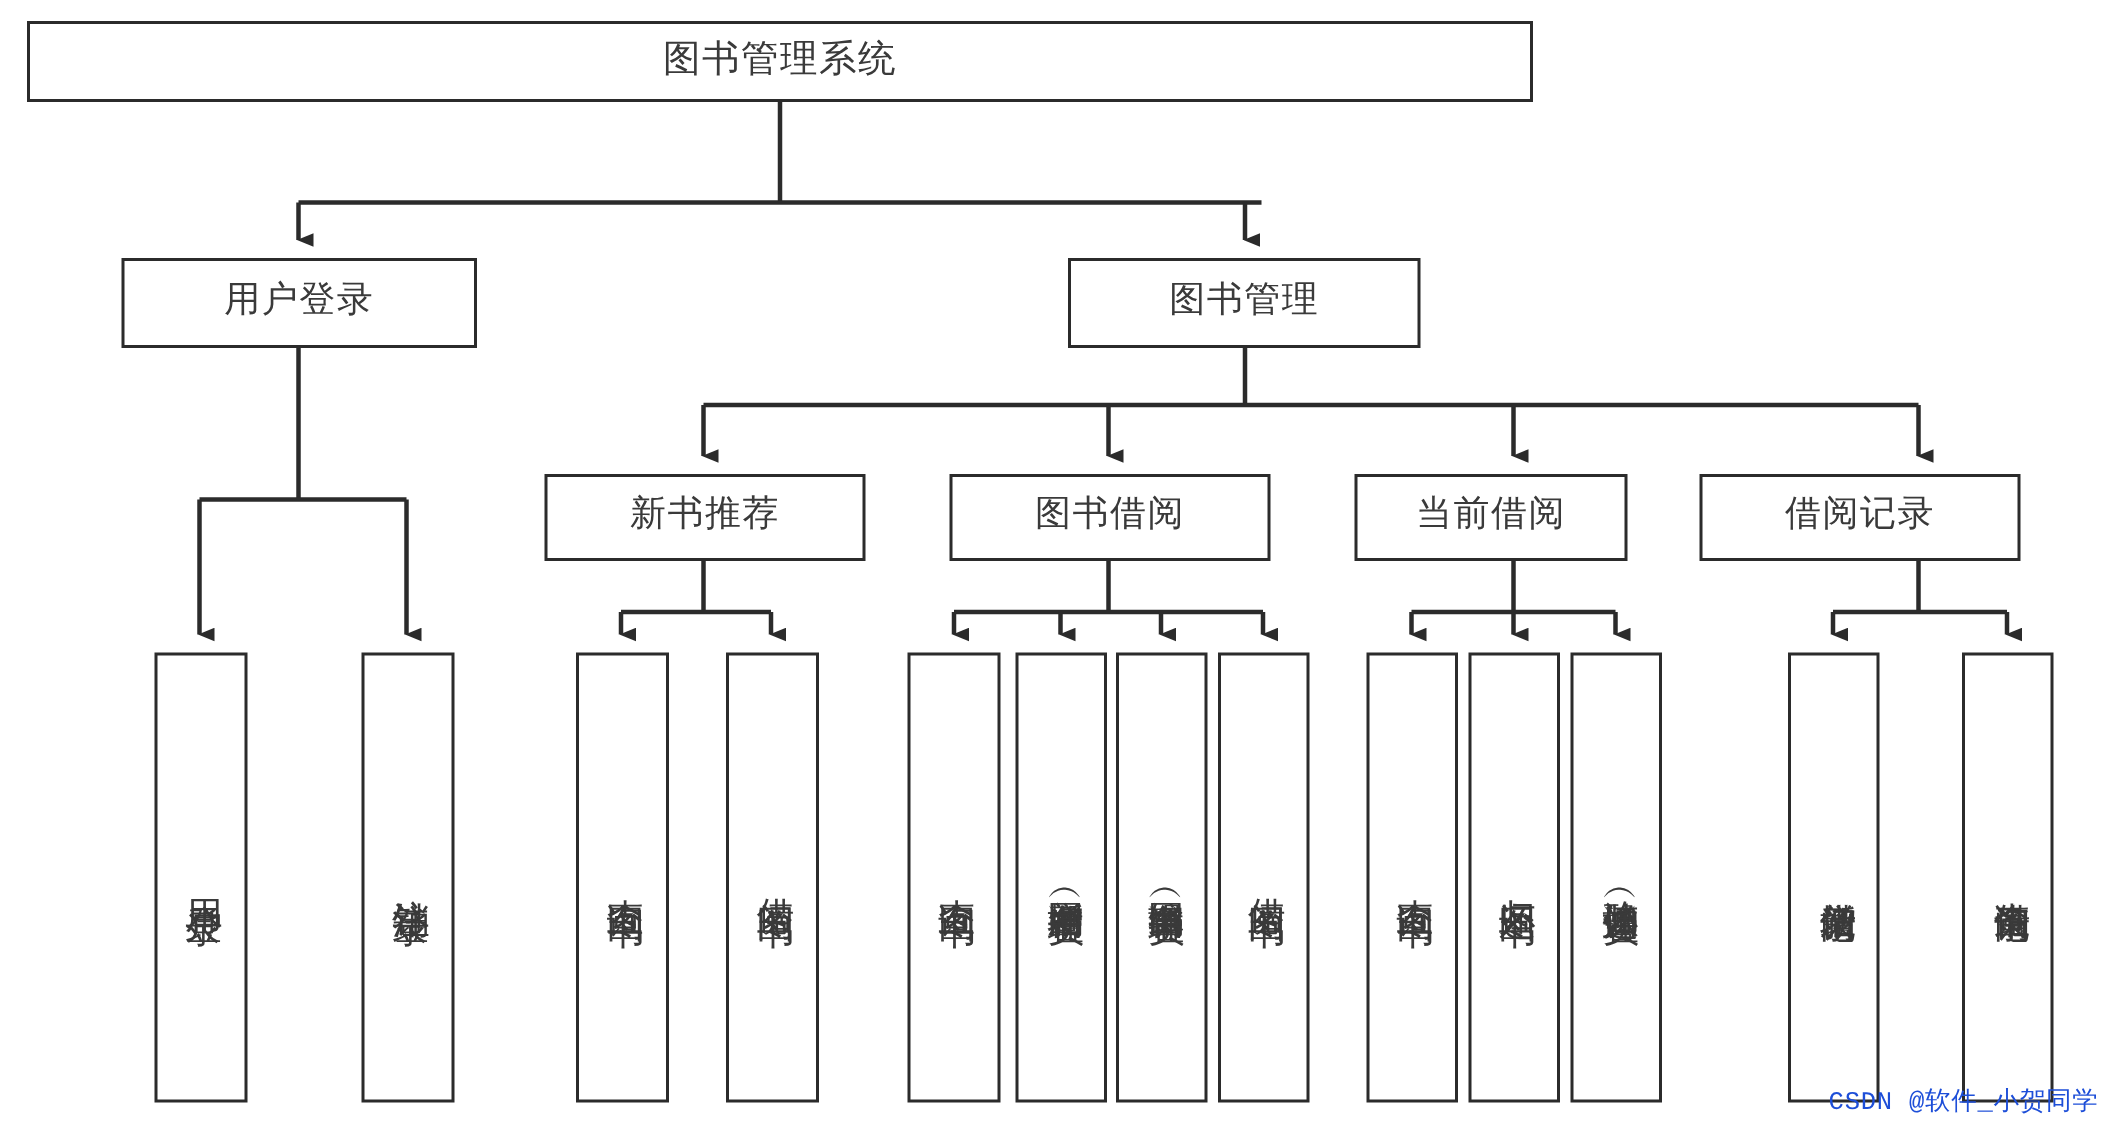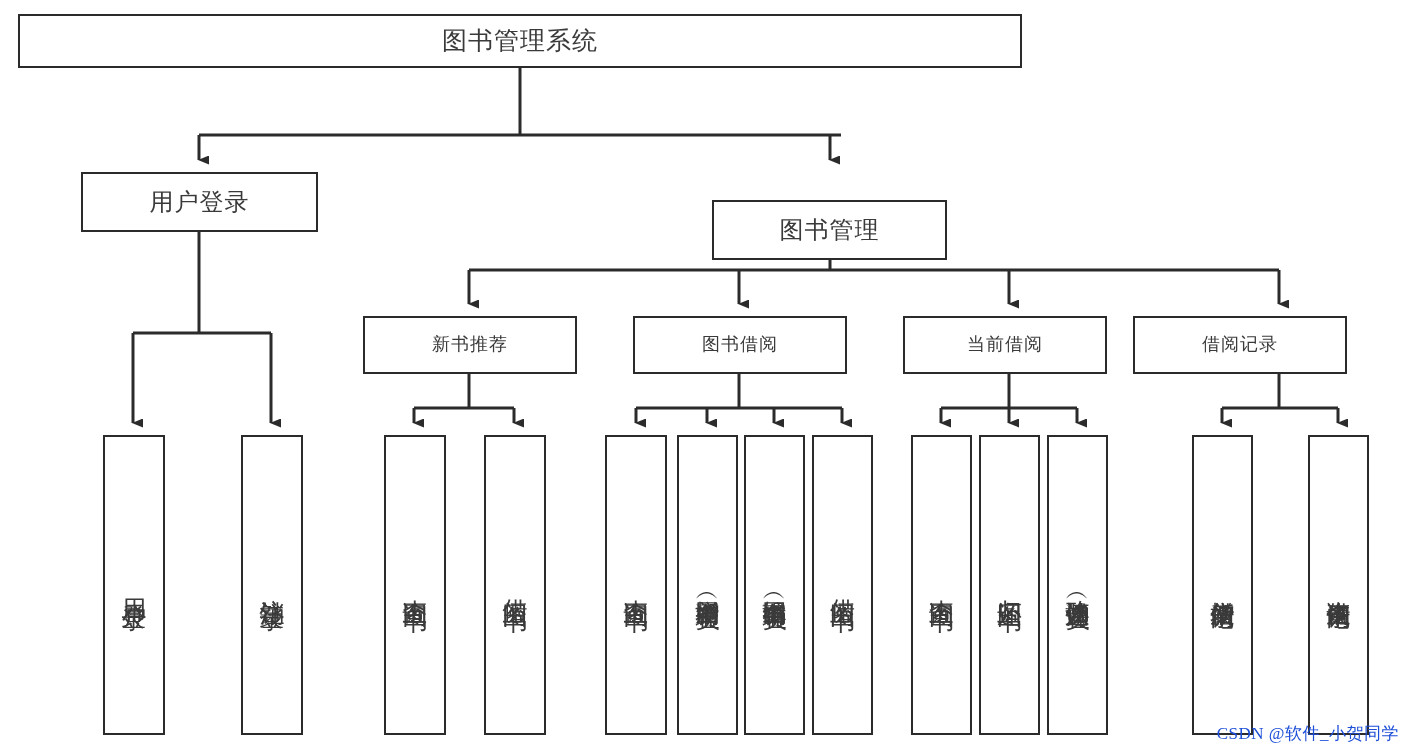--- a/index.html
+++ b/index.html
@@ -6,21 +6,21 @@
   html, body {
     margin: 0;
     padding: 0;
     background: #ffffff;
   }
   #canvas {
     position: relative;
     width: 1405px;
     height: 747px;
     background: #ffffff;
-    font-family: Liberation Serif, serif;
+    font-family: Liberation Mono, monospace;
     overflow: hidden;
   }
   #wires {
     position: absolute;
     left: 0;
     top: 0;
     width: 1405px;
     height: 747px;
     pointer-events: none;
   }
@@ -45,21 +45,21 @@
   .node.root .node-label {
     font-size: 25px;
     letter-spacing: 1px;
   }
   
   .node.h2 .node-label {
     font-size: 24px;
     letter-spacing: 1px;
   }
   .node.h3 .node-label {
-    font-size: 18px;
+    font-size: 24px;
     letter-spacing: 1px;
   }
   
   .node.leaf {
     align-items: center;
     justify-content: center;
   }
   .node.leaf .node-label {
     writing-mode: vertical-rl;
     text-orientation: upright;
@@ -140,33 +140,33 @@
   </svg>
 
   <div class="node root" style="left:18px; top:14px; width:1004px; height:54px;">
     <span class="node-label">图书管理系统</span>
   </div>
 
   <div class="node h2" style="left:81px; top:172px; width:237px; height:60px;">
     <span class="node-label">用户登录</span>
   </div>
 
-  <div class="node h2" style="left:712px; top:172px; width:235px; height:60px;margin-top:28px;">
+  <div class="node h2" style="left:712px; top:172px; width:235px; height:60px;">
     <span class="node-label">图书管理</span>
   </div>
 
   <div class="node h3" style="left:363px; top:316px; width:214px; height:58px;">
     <span class="node-label">新书推荐</span>
   </div>
 
   <div class="node h3" style="left:633px; top:316px; width:214px; height:58px;">
     <span class="node-label">图书借阅</span>
   </div>
 
-  <div class="node h3" style="left:903px; top:316px; width:204px; height:58px;">
+  <div class="node h3" style="left:903px; top:316px; width:182px; height:58px;">
     <span class="node-label">当前借阅</span>
   </div>
 
   <div class="node h3" style="left:1133px; top:316px; width:214px; height:58px;">
     <span class="node-label">借阅记录</span>
   </div>
 
   <div class="node leaf" style="left:103px; top:435px; width:62px; height:300px;">
     <span class="node-label">用户登录</span>
   </div>

